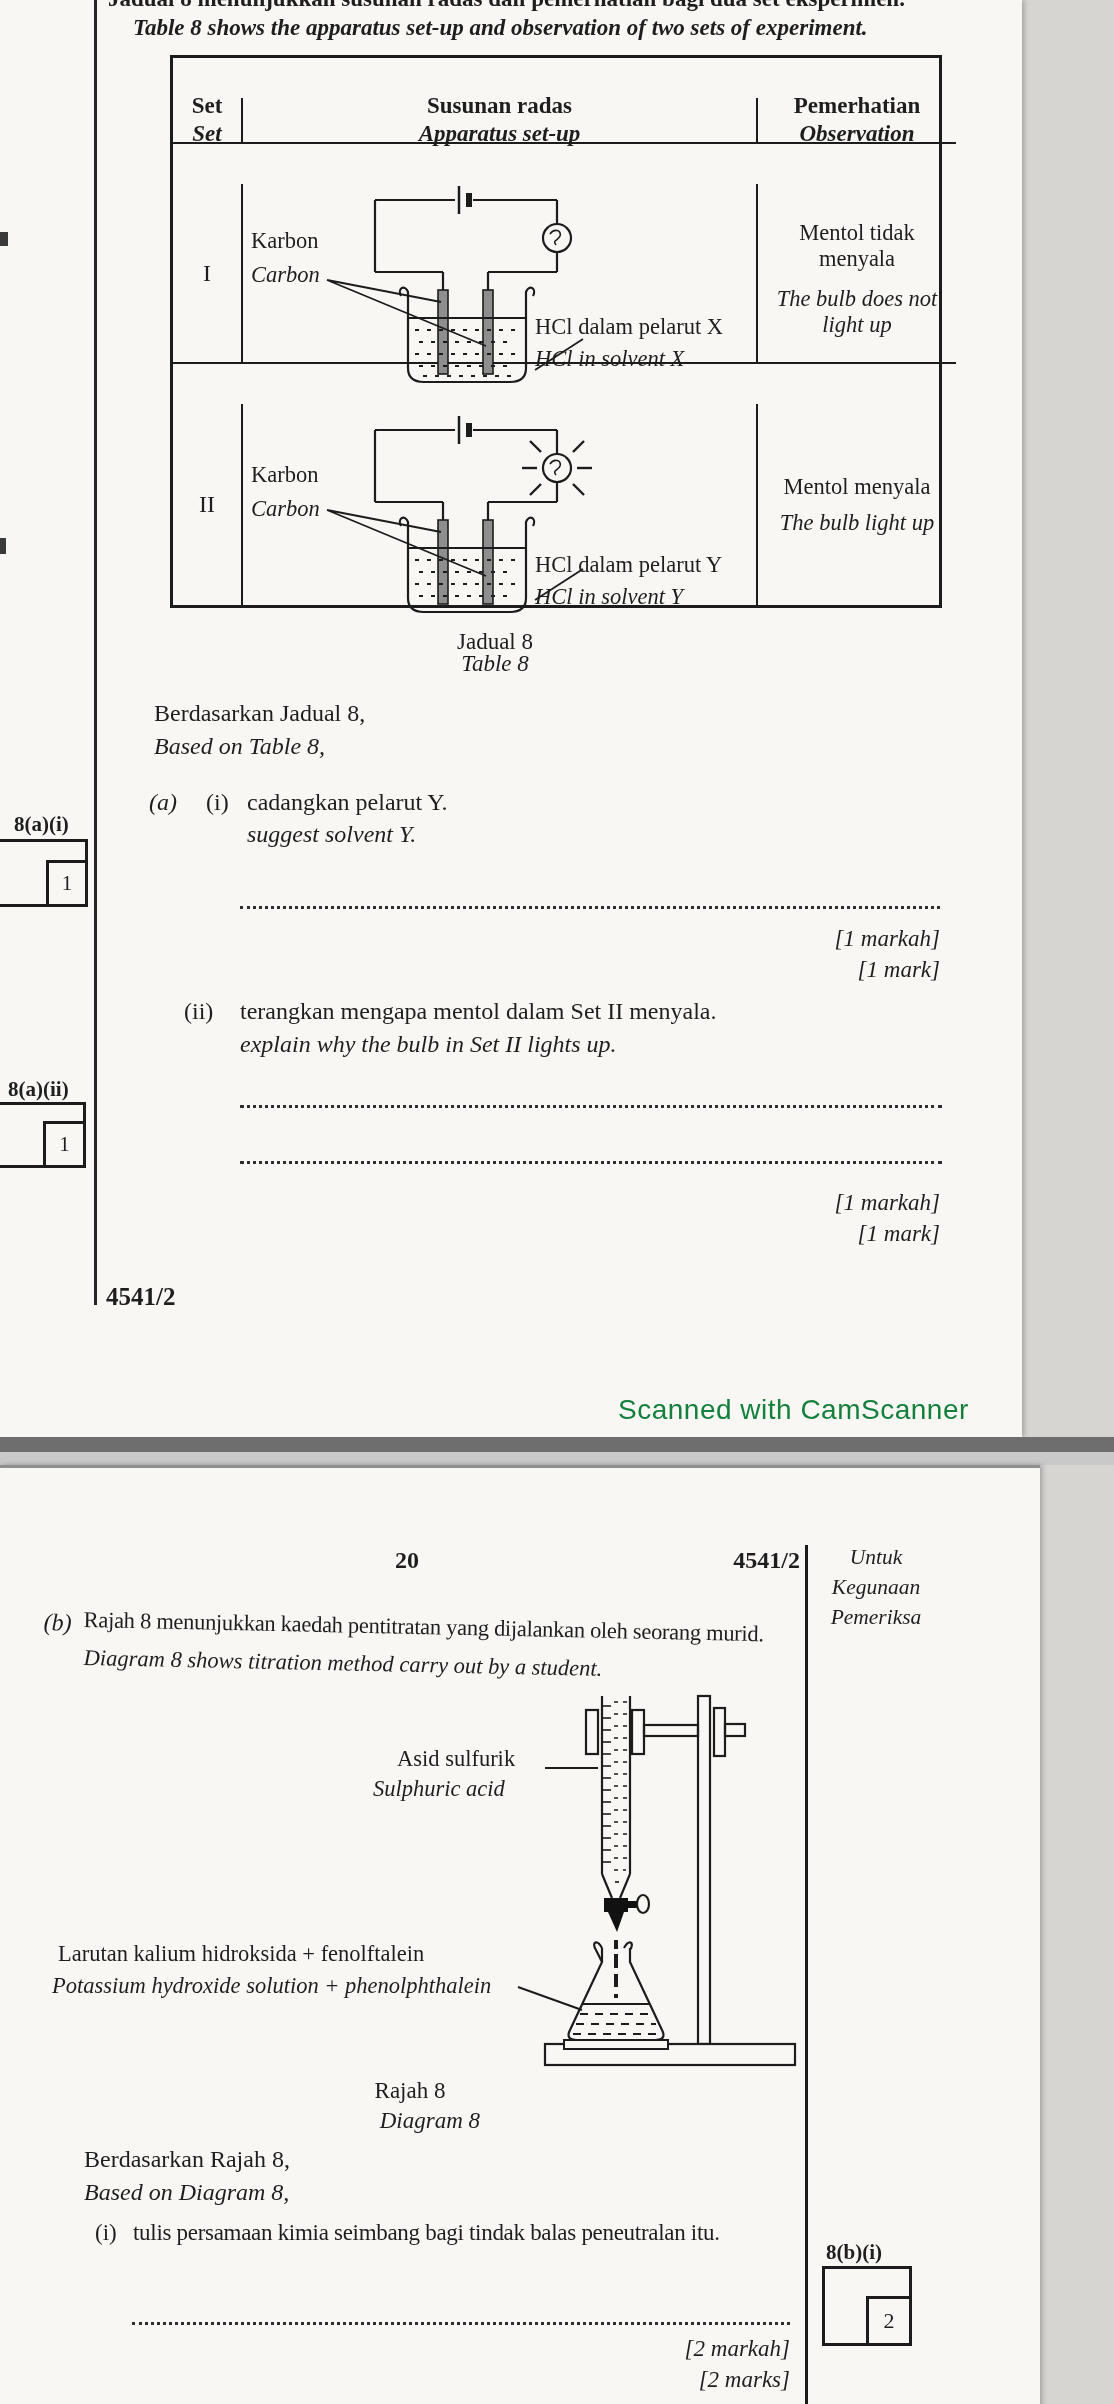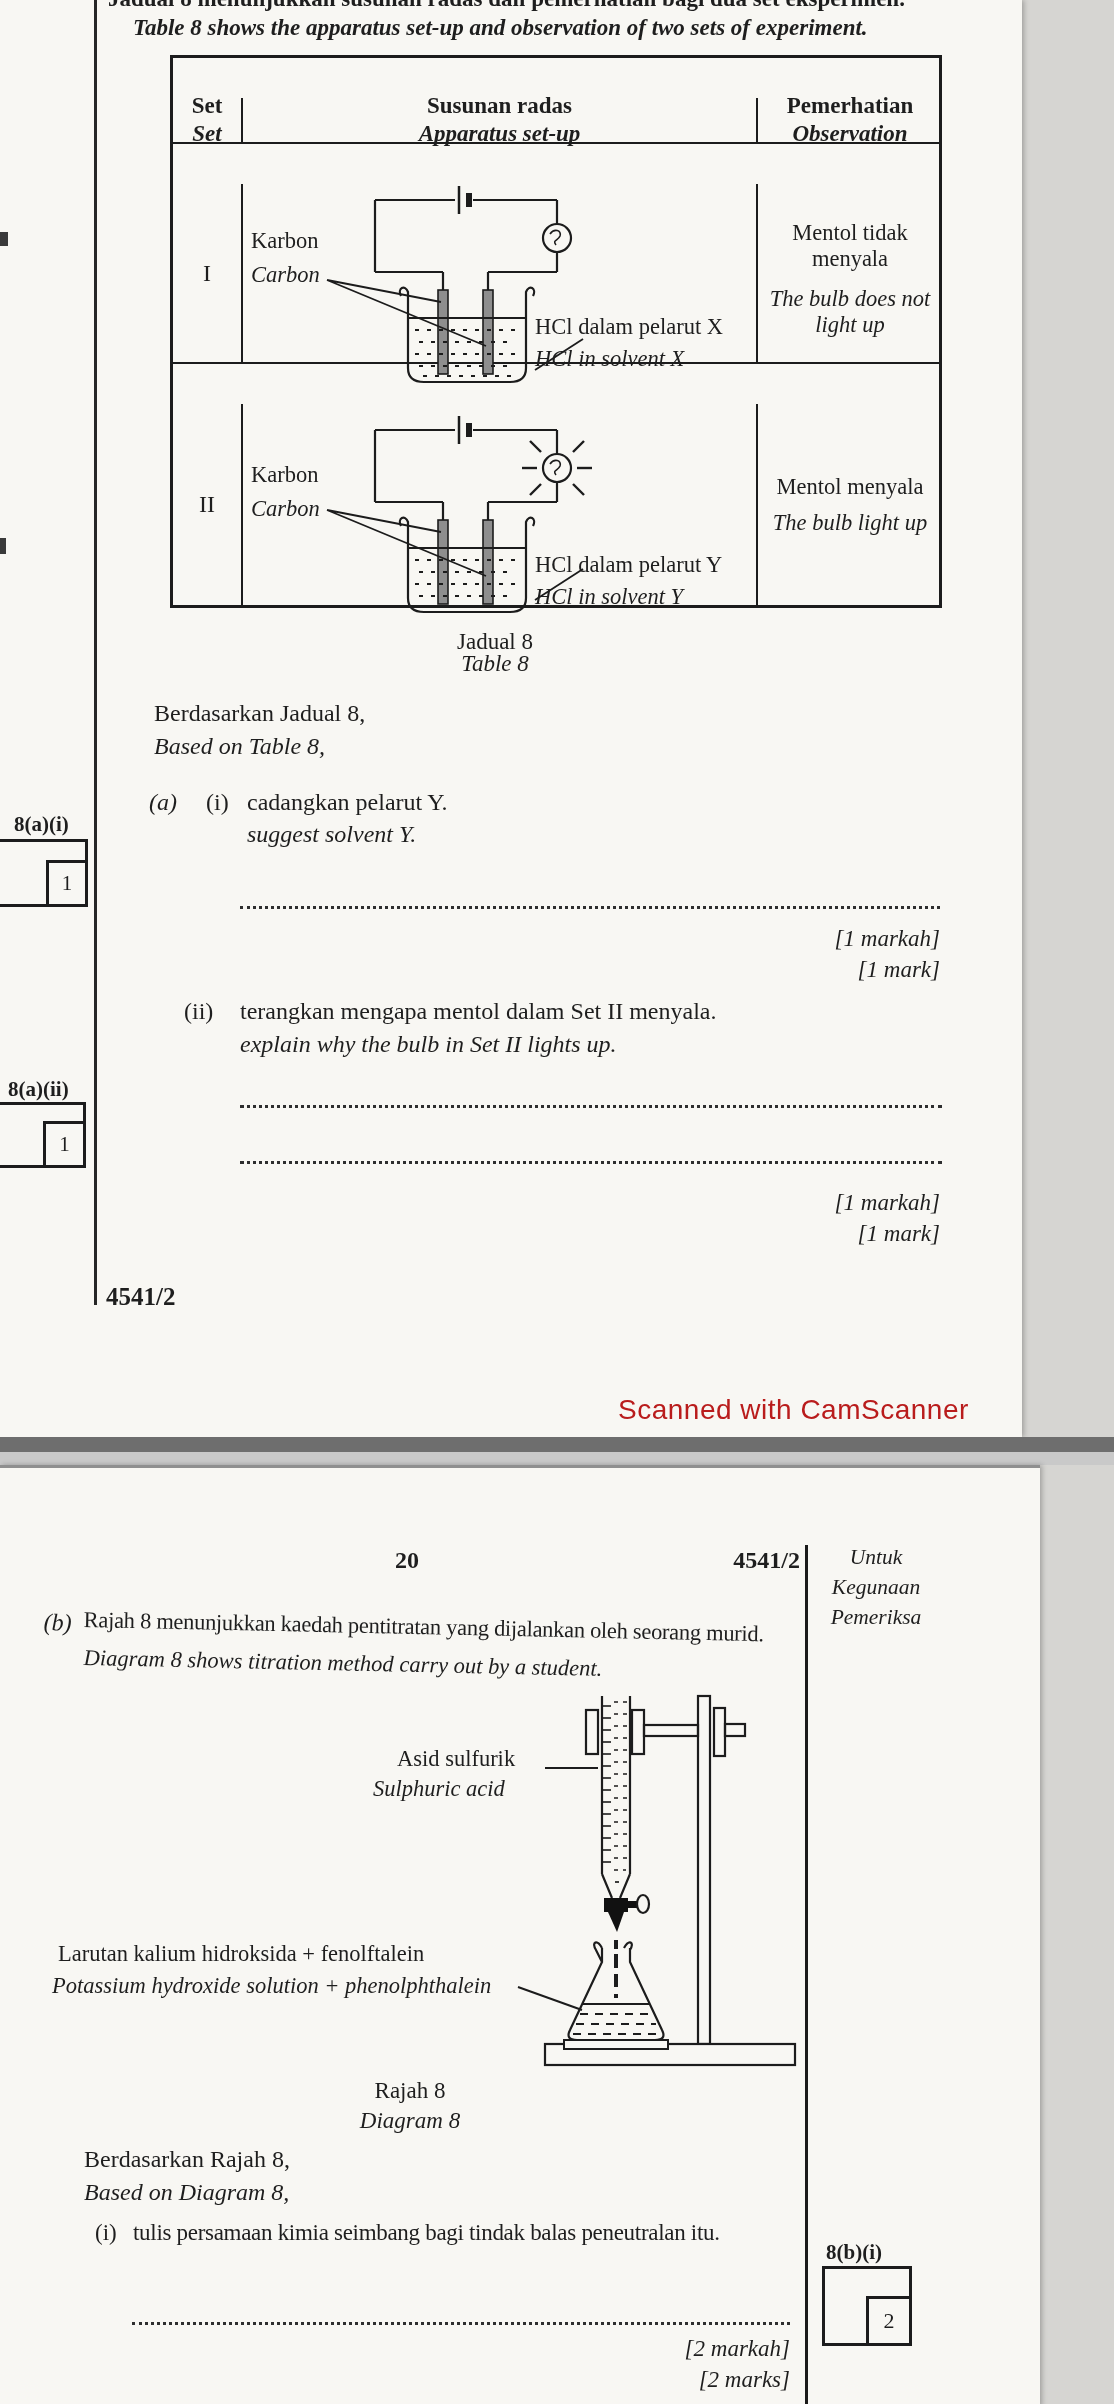--- a/index.html
+++ b/index.html
@@ -17,28 +17,28 @@
   .vline1{position:absolute;left:94px;top:0;width:2.5px;height:1305px;background:#262626;}
   .vline2{position:absolute;left:805px;top:1545px;width:2.5px;height:859px;background:#1a1a1a;}
   
   .tbl{position:absolute;left:170px;top:55px;width:766px;height:547px;border:3px solid #1c1c1c;
        display:grid;grid-template-columns:70px 515px 1fr;grid-template-rows:86px 220px 1fr;background:transparent;}
   .cell{border-right:2.5px solid #1c1c1c;border-bottom:2.5px solid #1c1c1c;position:relative;margin-top:40px;}
   .cell.last-col{border-right:none;}
   .cell.last-row{border-bottom:none;}
   .hdr{display:flex;flex-direction:column;align-items:center;justify-content:center;gap:2px;font-size:23px;}
   .setcell{display:flex;align-items:center;justify-content:center;font-size:24px;}
-  .obscell{display:flex;flex-direction:column;align-items:center;text-align:center;font-size:22.5px;padding:0 4px;}
+  .obscell{display:flex;flex-direction:column;align-items:center;text-align:center;font-size:22.5px;padding:0 11px;}
   .applabel{position:absolute;font-size:22.5px;white-space:nowrap;}
   .dots{position:absolute;height:16px;border-bottom:3px dotted #2e2e2e;}
   .marks{position:absolute;width:240px;text-align:right;font-size:23px;}
   .mbox{position:absolute;border:3px solid #1c1c1c;background:transparent;}
   .mbox .inner{position:absolute;right:-3px;bottom:-3px;border:3px solid #1c1c1c;background:#f8f7f3;
                display:flex;align-items:center;justify-content:center;font-size:21px;}
-  .cams{font-family:"Liberation Sans","DejaVu Sans",sans-serif;color:#b91c1c;font-size:28px;letter-spacing:.5px;}
+  .cams{font-family:"Liberation Sans","DejaVu Sans",sans-serif;color:#15803d;font-size:28px;letter-spacing:.5px;}
   .artifact{position:absolute;background:#3a3a3a;}
   svg{position:absolute;overflow:visible;}
   .stroke{stroke:#1c1c1c;fill:none;}
 </style>
 </head>
 <body>
 
 <div class="screen">
 
   <div class="sheet sheet1">
@@ -273,21 +273,21 @@
     <line x1="205" y1="76" x2="258" y2="76" class="stroke" stroke-width="2"></line>
     <line x1="178" y1="295" x2="242" y2="318" class="stroke" stroke-width="2"></line>
   </svg>
 
   <div class="t" style="left:397px;top:1746px;font-size:22.5px;">Asid sulfurik</div>
   <div class="t it" style="left:373px;top:1776px;font-size:22.5px;">Sulphuric acid</div>
   <div class="t" style="left:58px;top:1941px;font-size:22.5px;">Larutan kalium hidroksida + fenolftalein</div>
   <div class="t it" style="left:52px;top:1973px;font-size:22.5px;">Potassium hydroxide solution + phenolphthalein</div>
 
   <div class="t" style="left:350px;top:2078px;width:120px;text-align:center;font-size:23px;">Rajah 8</div>
-  <div class="t it" style="left:340px;top:2108px;width:140px;text-align:center;font-size:23px;">Diagram 8</div>
+  <div class="t it" style="left:340px;top:2108px;width:140px;text-align:right;font-size:23px;">Diagram 8</div>
 
   <div class="t" style="left:84px;top:2146px;font-size:24px;">Berdasarkan Rajah 8,</div>
   <div class="t it" style="left:84px;top:2179px;font-size:24px;">Based on Diagram 8,</div>
 
   <div class="t" style="left:95px;top:2220px;font-size:23px;">(i)</div>
   <div class="t" style="left:133px;top:2220px;font-size:23px;letter-spacing:-0.3px;">tulis persamaan kimia seimbang bagi tindak balas peneutralan itu.</div>
 
   <div class="t b" style="left:826px;top:2240px;font-size:21px;">8(b)(i)</div>
   <div class="mbox" style="left:822px;top:2266px;width:84px;height:74px;">
     <div class="inner" style="width:40px;height:44px;font-size:22px;">2</div>

